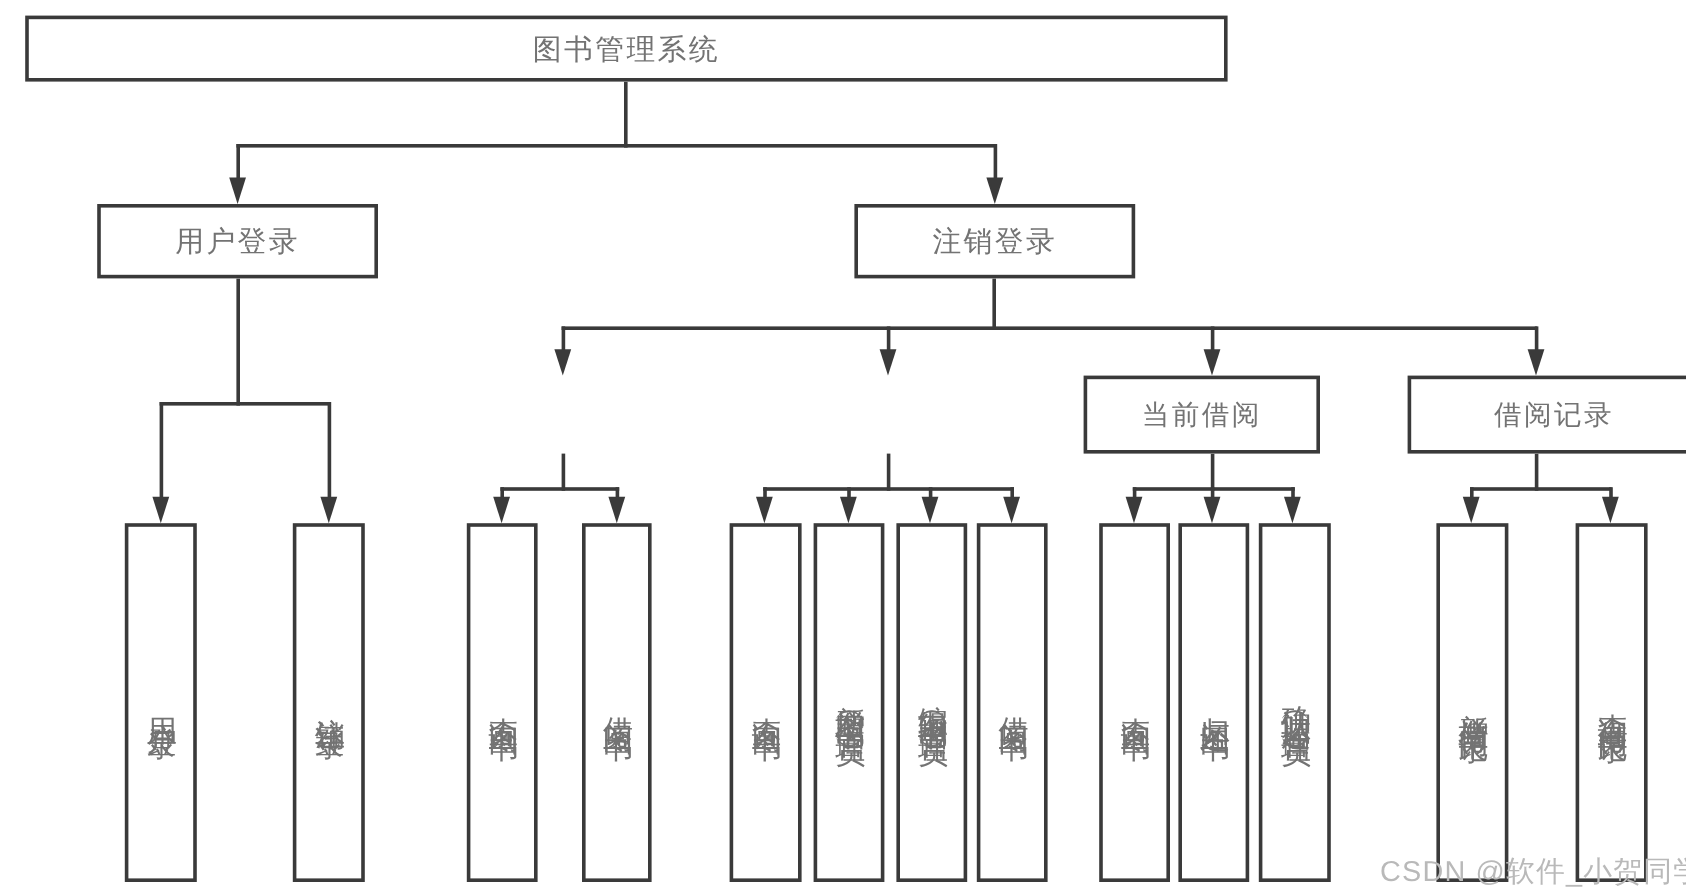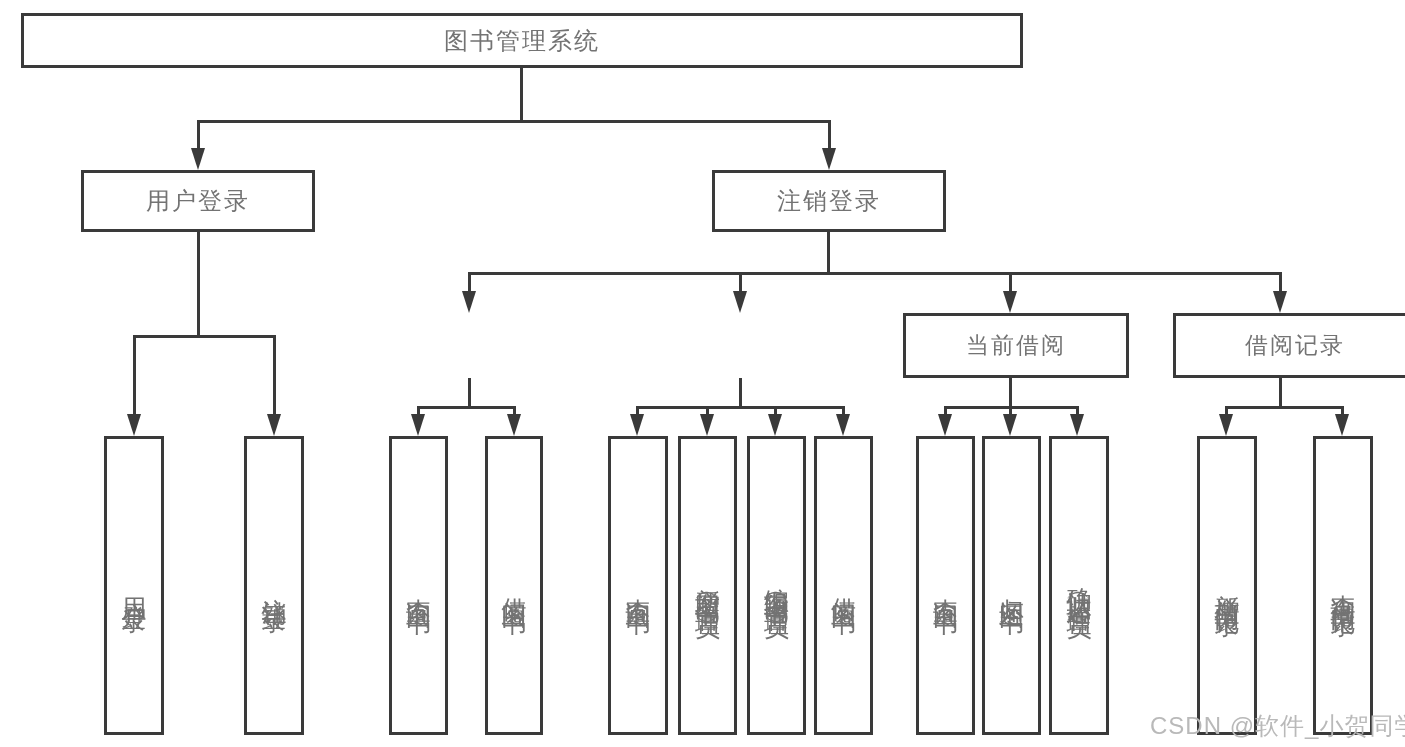--- a/index.html
+++ b/index.html
@@ -85,21 +85,21 @@
   <div class="hl" style="left:468px;top:272px;width:813px;"></div>
   <div class="vl" style="left:468px;top:272px;height:22px;"></div>
   <div class="arrow" style="left:462px;top:291px;"></div>
   <div class="vl" style="left:739px;top:272px;height:22px;"></div>
   <div class="arrow" style="left:733px;top:291px;"></div>
   <div class="vl" style="left:1009px;top:272px;height:22px;"></div>
   <div class="arrow" style="left:1003px;top:291px;"></div>
   <div class="vl" style="left:1279px;top:272px;height:22px;"></div>
   <div class="arrow" style="left:1273px;top:291px;"></div>
 
-  <div class="node lvl3" style="left:903px;top:313px;width:226px;height:65px;">
+  <div class="node lvl3" style="left:903px;top:313px;width:197px;height:65px;">
     <span>当前借阅</span>
   </div>
   <div class="node lvl3" style="left:1173px;top:313px;width:244px;height:65px;">
     <span>借阅记录</span>
   </div>
 
   <div class="vl" style="left:468px;top:378px;height:31px;"></div>
   <div class="hl" style="left:417px;top:406px;width:99px;"></div>
   <div class="vl" style="left:417px;top:406px;height:12px;"></div>
   <div class="arrow" style="left:411px;top:414px;"></div>

